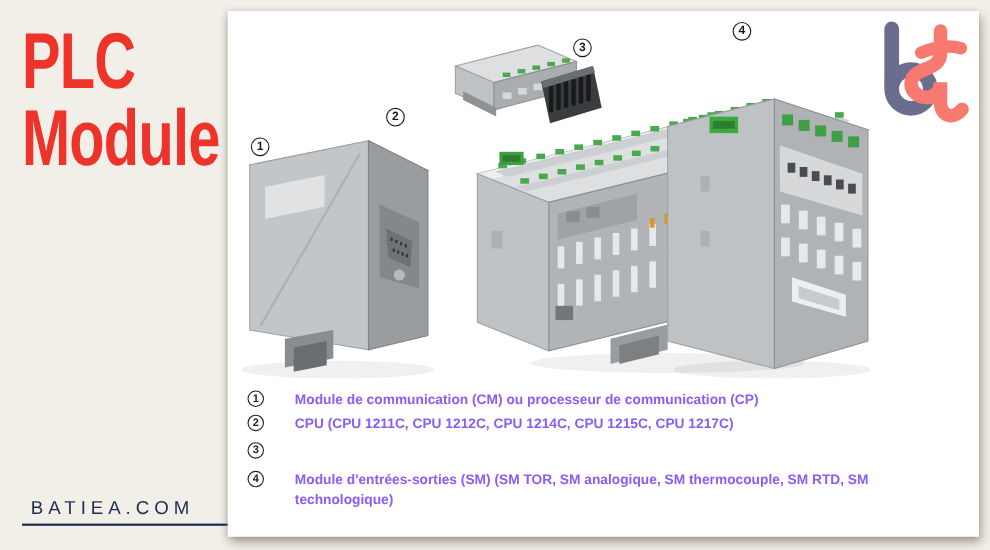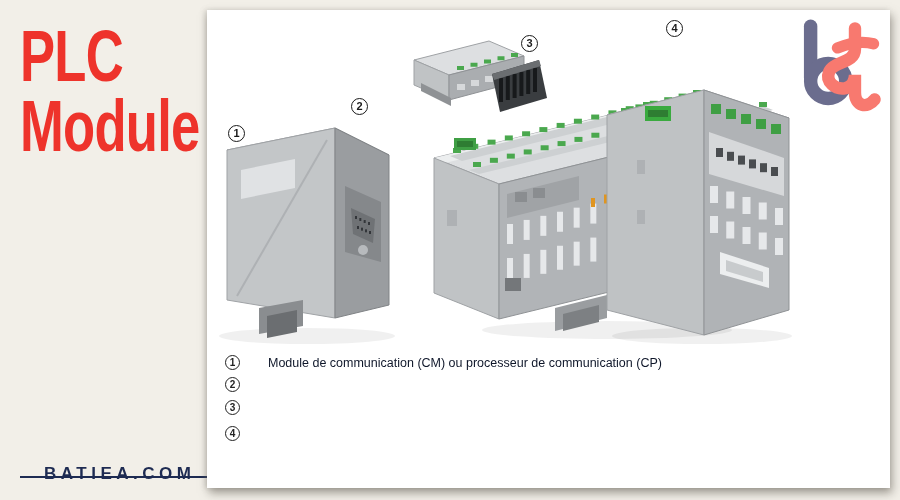--- a/index.html
+++ b/index.html
@@ -10,22 +10,22 @@
   }
   
   .title{
     position:absolute;left:20px;top:22px;
     font-size:72px;line-height:0.97;font-weight:bold;letter-spacing:-1px;
     color:#ee332b;
     transform:scaleX(0.73);transform-origin:0 0;
     white-space:pre-line;
   }
   .website{
-    position:absolute;left:28px;top:464px;
-    font-size:17px;letter-spacing:4.5px;font-weight:700;color:#1e2b52;margin-left:16px;
+    position:absolute;left:28px;top:452px;
+    font-size:17px;letter-spacing:4.5px;font-weight:400;color:#1e2b52;
   }
   .website-line{
     position:absolute;left:20px;top:476px;width:188px;height:2px;background:#1e2b52;
   }
   
   .panel{
     position:absolute;left:207px;top:10px;width:683px;height:478px;
     background:#ffffff;
     box-shadow:2px 5px 9px rgba(92,88,78,.55), -2px 0 5px rgba(120,116,106,.25);
   }
@@ -44,21 +44,21 @@
   .legend-row.m2{margin-bottom:7px;}
   .legend-row.m3{margin-bottom:10px;}
   .legend-num{
     flex:0 0 auto;width:15px;height:15px;border:1.5px solid #222;border-radius:50%;
     font-size:10px;font-weight:bold;color:#222;
     display:flex;align-items:center;justify-content:center;line-height:1;
     box-sizing:border-box;margin:1px 28px 0 0;
   }
   .legend-text{
     flex:0 1 auto;max-width:572px;
-    font-size:12.5px;line-height:18px;color:#0f172a;
+    font-size:12.5px;line-height:18px;color:#8b5cf6;font-weight:bold;
   }
   
   .logo{position:absolute;left:583px;top:8px;width:98px;height:98px;}
 </style>
 </head>
 <body>
 
 <div class="title">PLC
 Module</div>
 <div class="website">BATIEA.COM</div>
@@ -326,25 +326,27 @@
     <div class="legend-row m1">
       <span class="legend-num">
           <span>1</span>
         </span>
       <span class="legend-text">Module de communication (CM) ou processeur de communication (CP)</span>
     </div>
     <div class="legend-row m2">
       <span class="legend-num">
           <span>2</span>
         </span>
+      <span class="legend-text">CPU (CPU 1211C, CPU 1212C, CPU 1214C, CPU 1215C, CPU 1217C)</span>
     </div>
     <div class="legend-row m3">
       <span class="legend-num">
           <span>3</span>
         </span>
     </div>
     <div class="legend-row">
       <span class="legend-num">
           <span>4</span>
         </span>
+      <span class="legend-text">Module d'entrées-sorties (SM) (SM TOR, SM analogique, SM thermocouple, SM RTD, SM technologique)</span>
     </div>
   </div>
 </div>
 
 </body></html>

